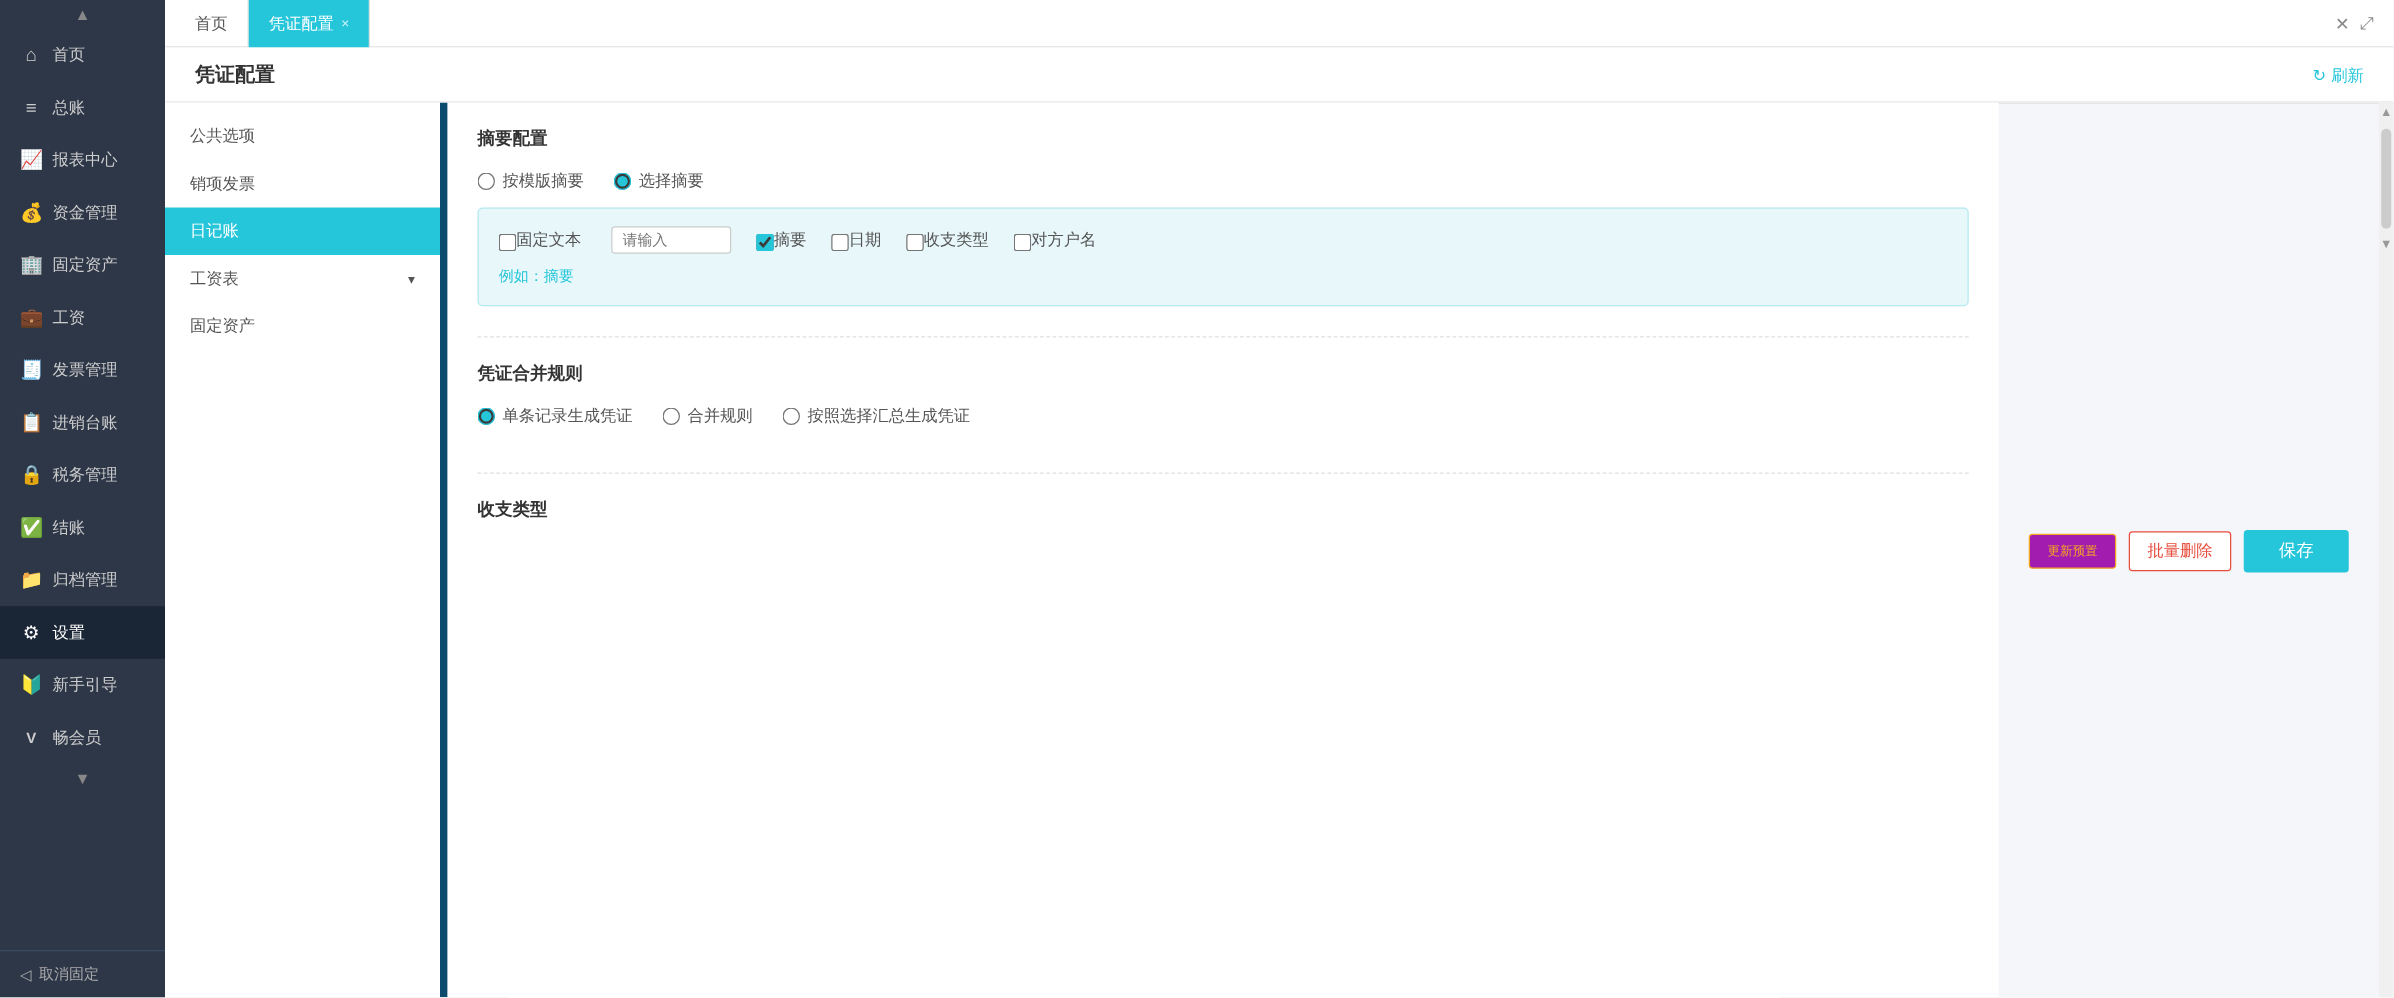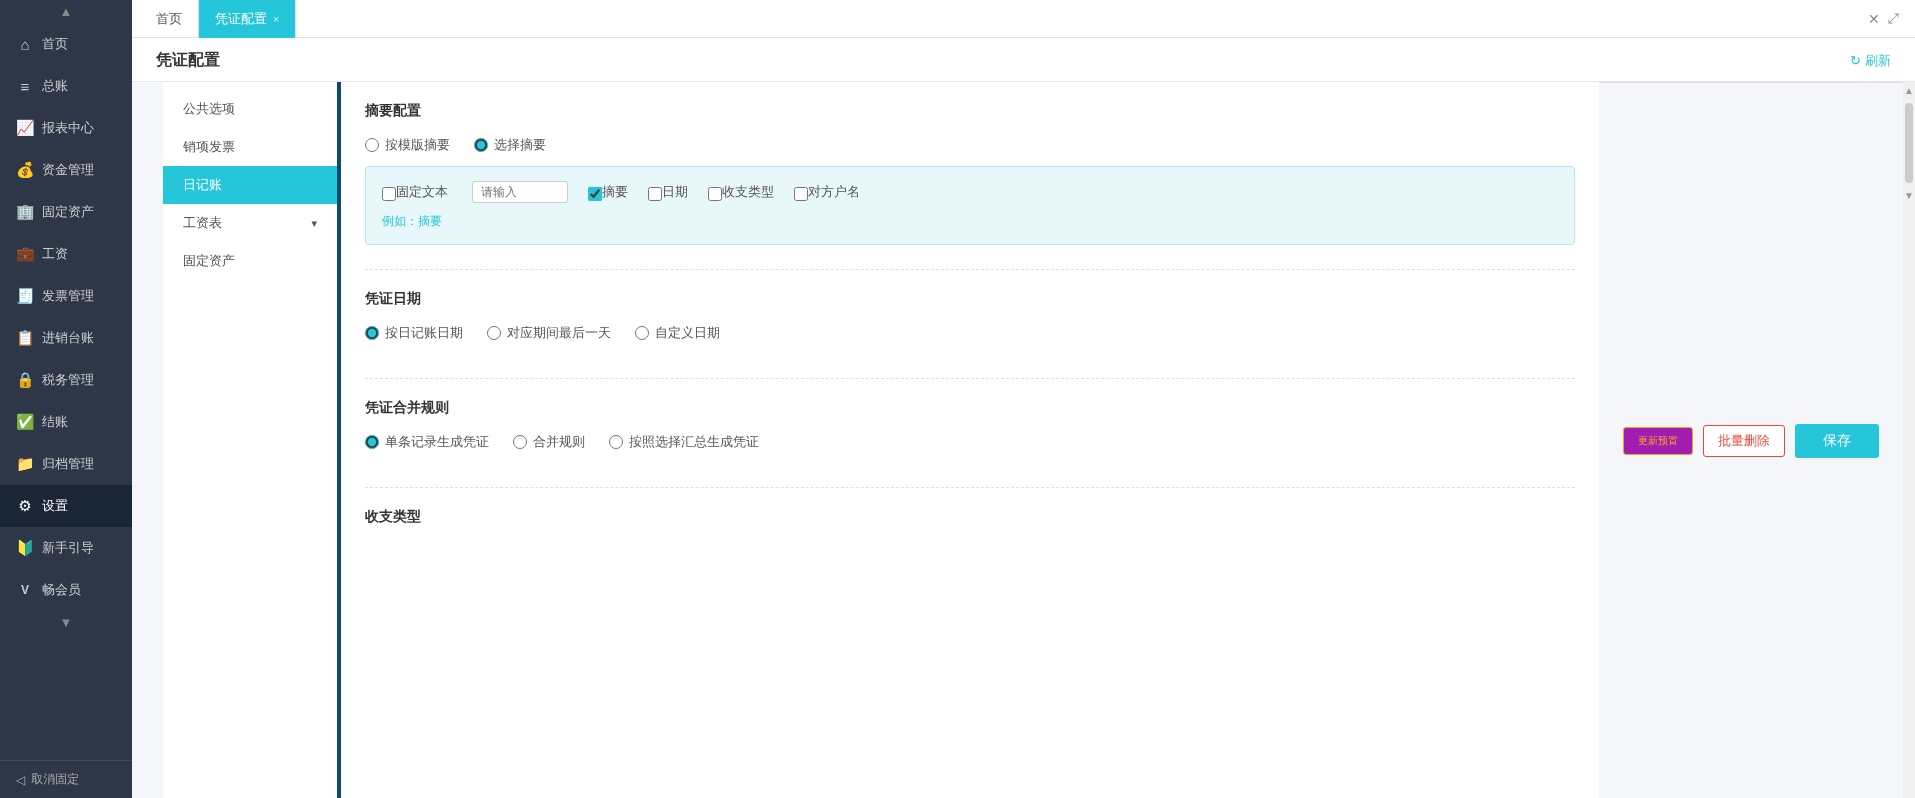--- a/index.html
+++ b/index.html
@@ -113,27 +113,26 @@
 
     
     .content-area {
       display: flex;
       flex: 1;
       overflow: hidden;
     }
 
     
     .left-nav {
-      width: 178px;
-      background: #fff;
-      border-right: 4px solid #0c4a6e;
+      width: 226px;
+      background: #fff;
+      border-right: 6px solid #0c4a6e;
       padding-top: 8px;
       flex-shrink: 0;
       overflow-y: auto;
-      margin-left: 31px;
     }
     .left-nav-item {
       padding: 10px 20px;
       cursor: pointer;
       color: #555;
       font-size: 13px;
       display: flex;
       align-items: center;
       justify-content: space-between;
     }
@@ -430,37 +429,20 @@
                 <input type="checkbox" style="">
                 <span>对方户名</span>
               </label>
             </div>
             <div class="example-text">
               <span>例如：</span><span>摘要</span>
             </div>
           </div>
         </div>
 
-        <div class="section">
-          <div class="section-title">凭证日期</div>
-          <div class="radio-group">
-            <label class="radio-item">
-              <input type="radio" name="voucher_date" checked="" style="">
-              <span>按日记账日期</span>
-            </label>
-            <label class="radio-item">
-              <input type="radio" name="voucher_date" style="">
-              <span>对应期间最后一天</span>
-            </label>
-            <label class="radio-item">
-              <input type="radio" name="voucher_date" style="">
-              <span>自定义日期</span>
-            </label>
-          </div>
-        </div>
 
         <div class="section">
           <div class="section-title">凭证合并规则</div>
           <div class="radio-group">
             <label class="radio-item">
               <input type="radio" name="merge_mode" checked="" style="">
               <span>单条记录生成凭证</span>
             </label>
             <label class="radio-item">
               <input type="radio" name="merge_mode" style="">

